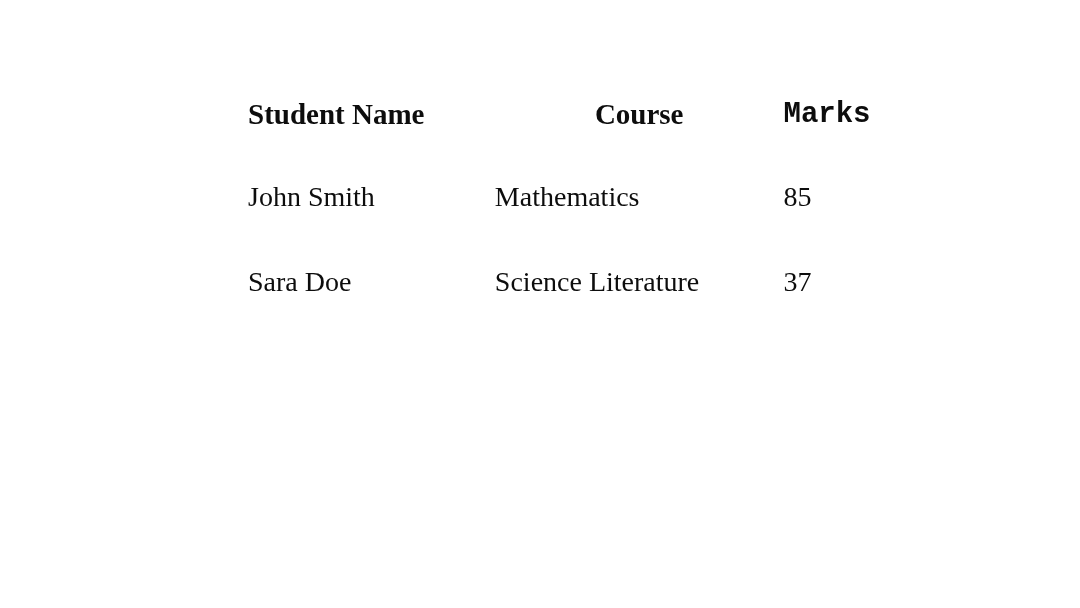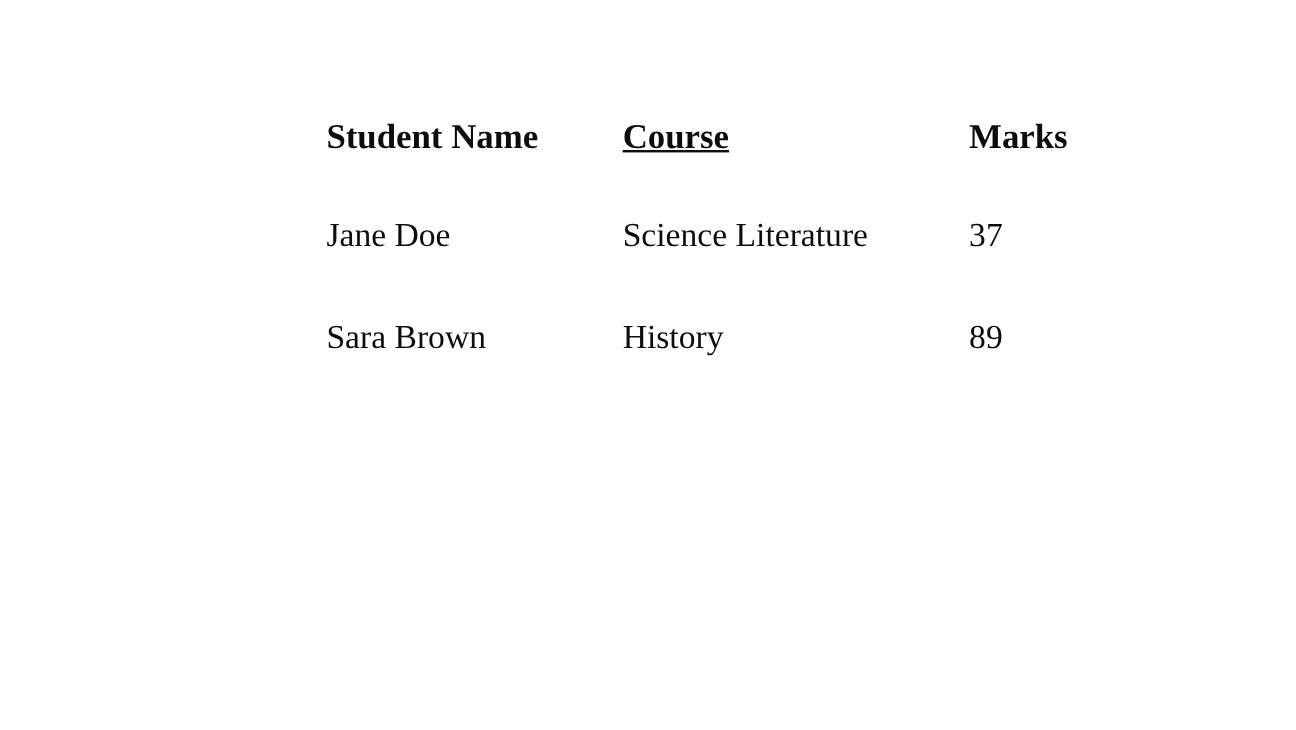--- a/index.html
+++ b/index.html
@@ -12,21 +12,20 @@
     background: #ffffff;
     font-family: "Liberation Serif", serif;
     color: #0d0d0d;
     overflow: hidden;
   }
   .page {
     position: relative;
     width: 903px;
     height: 608px;
     box-sizing: border-box;
-    margin-left: 24px;
   }
   .marks-table {
     position: absolute;
     left: 248px;
     top: 100px;
     border-collapse: collapse;
     table-layout: fixed;
   }
   .marks-table col.c-name  { width: 248px; }
   .marks-table col.c-course { width: 290px; }
@@ -35,22 +34,22 @@
   .marks-table th {
     font-weight: bold;
     font-size: 29px;
     line-height: 1;
     padding: 0 0 54px 0;
     vertical-align: top;
     text-align: left;
     white-space: nowrap;
   }
   .marks-table th.h-name   { text-align: left; }
-  .marks-table th.h-course { text-align: left; padding-left: 0; text-decoration: underline; }
-  .marks-table th.h-marks  { text-align: left; }
+  .marks-table th.h-course { text-align: center; padding-left: 0; }
+  .marks-table th.h-marks  { text-align: left; font-family: Liberation Mono, monospace; }
 
   .marks-table td {
     font-weight: normal;
     font-size: 28px;
     line-height: 1;
     padding: 0 0 57px 0;
     vertical-align: top;
     text-align: left;
     white-space: nowrap;
   }
@@ -73,26 +72,26 @@
       <col class="c-marks">
     </colgroup>
     <thead>
       <tr>
         <th class="h-name">Student Name</th>
         <th class="h-course">Course</th>
         <th class="h-marks">Marks</th>
       </tr>
     </thead>
     <tbody>
+      <tr class="row-1">
+        <td class="cell-name">John Smith</td>
+        <td class="cell-course">Mathematics</td>
+        <td class="cell-marks">85</td>
+      </tr>
       <tr class="row-2">
-        <td class="cell-name">Jane Doe</td>
+        <td class="cell-name">Sara Doe</td>
         <td class="cell-course">Science Literature</td>
         <td class="cell-marks">37</td>
-      </tr>
-      <tr class="row-4 row-last">
-        <td class="cell-name">Sara Brown</td>
-        <td class="cell-course">History</td>
-        <td class="cell-marks">89</td>
       </tr>
     </tbody>
   </table>
 
 </div>
 
 </body></html>

